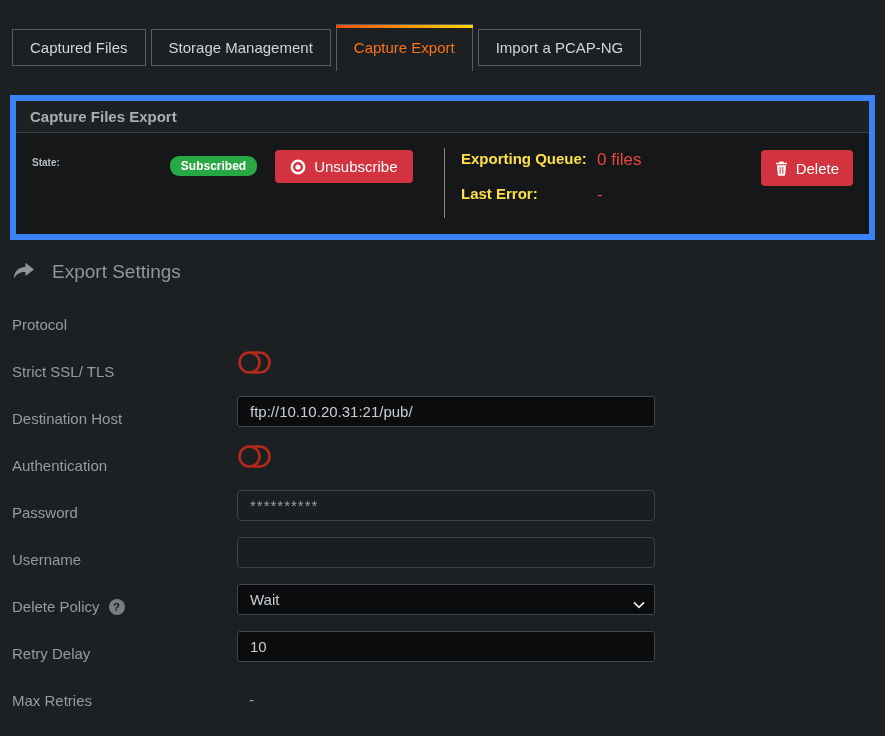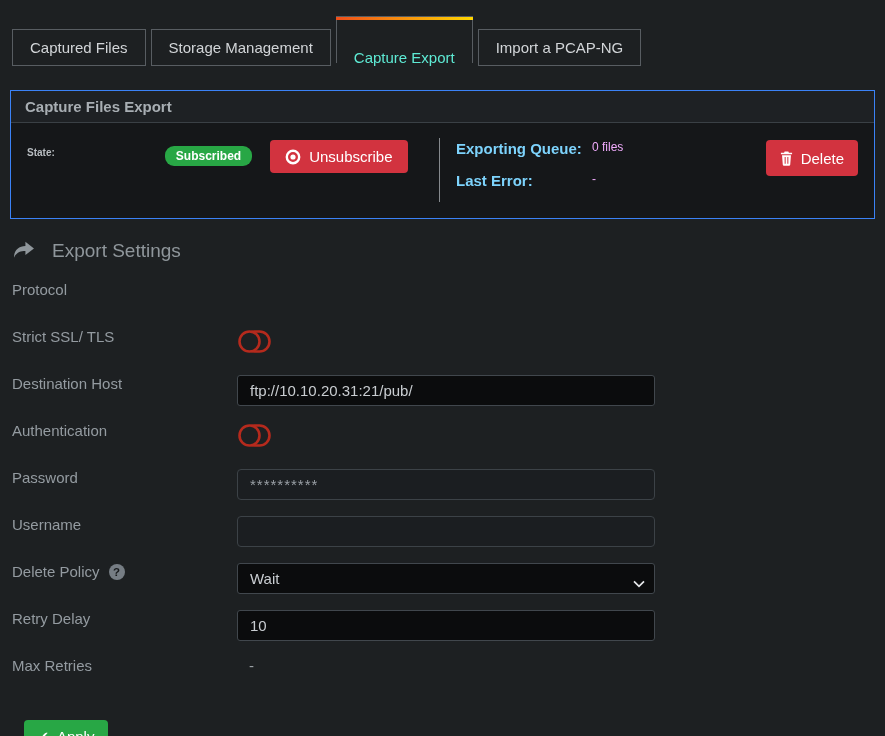--- a/index.html
+++ b/index.html
@@ -12,67 +12,67 @@
   }
 
   
   .tabbar { display:flex; align-items:flex-start; gap:5px; padding:8px 0 0 12px; }
   .tab {
     border:1px solid #585d62; background:#1d2022; color:#d2d5d8;
     font-size:15px; padding:0 17px; height:37px; line-height:36px;
     margin-top:21px; cursor:pointer; white-space:nowrap;
   }
   .tab.active {
-    margin-top:8px; height:47px; line-height:43px; position:relative;
-    border-bottom:none; padding-top:19px; color:#5eead4;
+    margin-top:16px; height:47px; line-height:43px; position:relative;
+    border-bottom:none; padding-top:1px; color:#f97316;
   }
   .tab.active .tab-accent {
     position:absolute; left:-1px; right:-1px; top:0; height:3px;
     background:linear-gradient(to right, #ef4e1a, #ffd600);
   }
 
   
-  .panel { margin:24px 10px 0 10px; border:1px solid #3b82f6; background:#151719; }
+  .panel { margin:24px 10px 0 10px; border:6px solid #3b82f6; background:#151719; }
   .panel-header {
     background:#1e2124; border-bottom:1px solid #3a4045;
     padding:7px 14px; font-size:15px; font-weight:bold; color:#a8aeb3;
   }
   .panel-body { display:flex; padding:13px 16px 14px 16px; min-height:77px; }
   .panel-left { width:412px; display:flex; align-items:flex-start; padding-top:4px; }
   .state-label { font-weight:bold; font-size:10px; color:#b9bec2; margin-top:7px;text-align:right; }
   .badge-subscribed {
     background:#28a745; color:#fff; font-size:12px; font-weight:bold;
     border-radius:9px; padding:3px 11px; margin-left:110px; margin-top:6px;
   }
   .vdivider { width:1px; background:#85898d; margin:2px 0; }
   .panel-right { flex:1; display:flex; padding-left:16px; padding-top:4px; }
   .pr-rows { flex:1; }
   .pr-row { display:flex; margin-bottom:15px; }
-  .pr-label { width:136px; font-weight:bold; font-size:15px; color:#7dd3fc; }
-  .pr-value { font-size:12px; color:#f0abfc; }
+  .pr-label { width:136px; font-weight:bold; font-size:15px; color:#fde047; }
+  .pr-value { font-size:17px; color:#ef4444; }
 
   .btn {
     display:inline-flex; align-items:center; gap:8px; cursor:pointer;
     border:none; border-radius:4px; color:#fff; font-size:15px;
     font-family:"Liberation Sans", sans-serif;
   }
   .btn-danger { background:#d2333f; padding:8px 15px; margin-left:18px; }
   .btn-delete { background:#d2333f; padding:8px 14px; height:36px; align-self:flex-start; }
   .btn-success { background:#28a745; padding:8px 14px; }
   .btn .ico { display:inline-flex; }
 
   
   .section-head {
     display:flex; align-items:center; gap:17px;
     margin:21px 0 19px 12px; color:#8f969b; font-size:19px;
   }
 
   
   .form { padding-left:12px; }
-  .frow { display:flex; align-items:flex-start; height:31px; margin-bottom:16px; }
+  .frow { display:flex; align-items:flex-end; height:31px; margin-bottom:16px; }
   .flabel { width:225px; font-size:15px; color:#949ba1; display:flex; align-items:center; gap:9px; }
   .fcontrol { width:418px; position:relative; }
   .ctl {
     width:100%; height:31px; background:#0b0c0d; border:1px solid #41474d;
     border-radius:3px; color:#c9cdd1; font-size:15px; padding:0 12px;
     font-family:"Liberation Sans", sans-serif;
   }
   select.ctl { appearance:none; -webkit-appearance:none; -moz-appearance:none; }
   .chev { position:absolute; right:10px; top:11px; pointer-events:none; }
   input.light { background:#1b1e21; border-color:#3c4247; border-radius:4px; }

